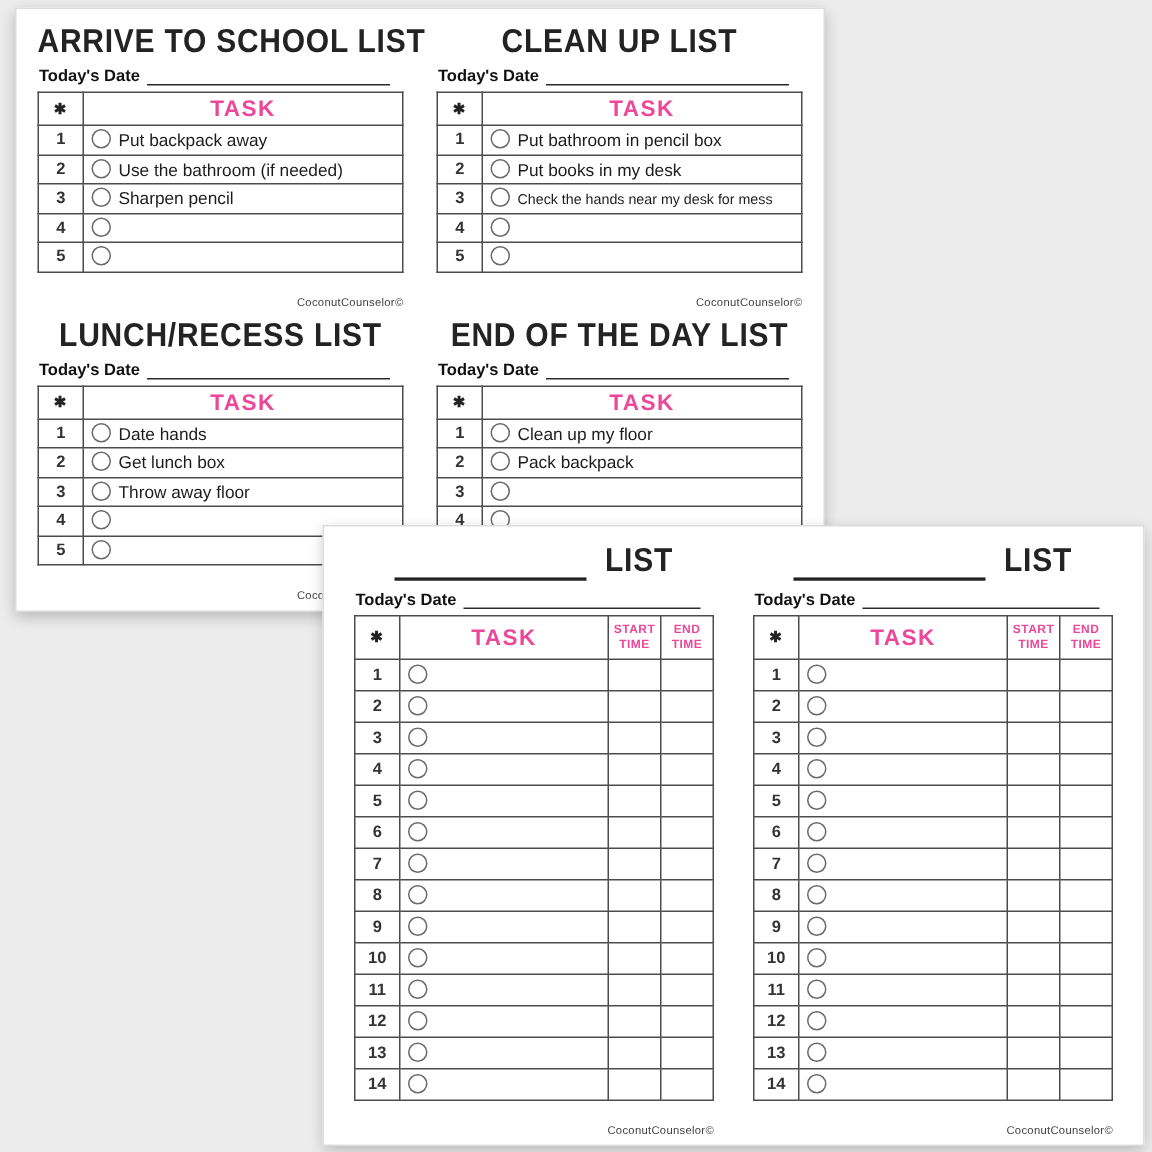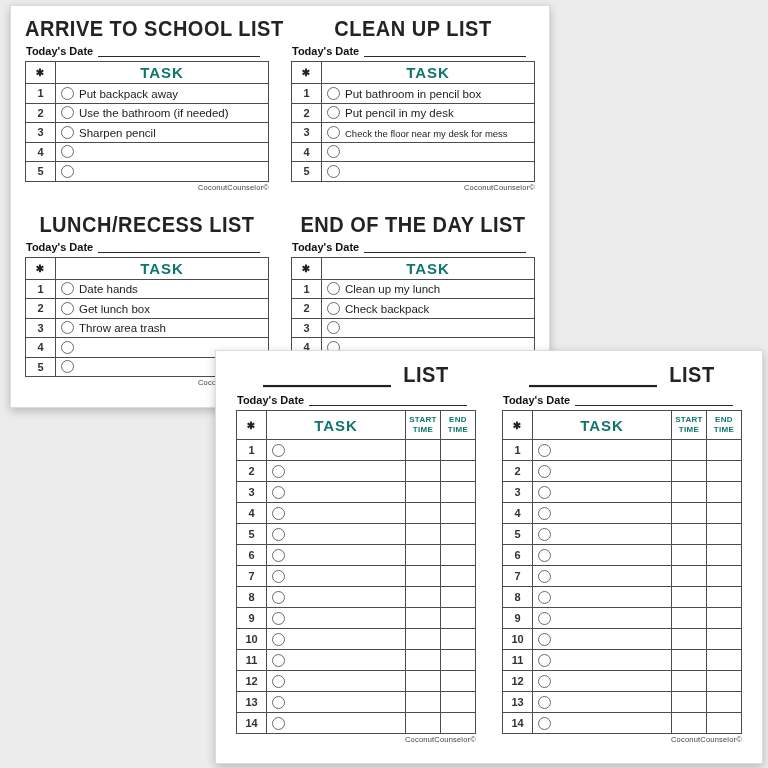--- a/index.html
+++ b/index.html
@@ -88,21 +88,21 @@
     border: 1.6px solid #4c4c4c;
     box-sizing: border-box;
     overflow: hidden;
   }
   th.num-col { width: 30px; font-size: 10px; color: #222; }
   thead th {
     height: 22px;
     font-size: 15px;
     font-weight: bold;
     letter-spacing: 1px;
-    color: #0f766e;
+    color: #ec4899;
   }
   .timed thead th { height: 29px; }
   th.time-col { width: 35px; }
   th.time-col span {
     display: block;
     font-size: 8px;
     line-height: 1.2;
     letter-spacing: 0.3px;
   }
   tbody td { height: 19.5px; background: #fff; }
@@ -128,21 +128,21 @@
     border: 1.3px solid #6a6a6a;
     border-radius: 50%;
     margin-right: 5px;
     vertical-align: -2px;
     background: #ffffff;
   }
   .credit {
     text-align: right;
     font-size: 7.5px;
     color: #3f3f3f;
-    margin-top: 1px;
+    margin-top: 15px;
     letter-spacing: 0.2px;
   }
 </style>
 </head>
 <body>
 
 <div class="canvas">
 
   <div class="page page1">
 
@@ -198,25 +198,25 @@
           <th class="task-col">TASK</th>
         </tr>
           </thead>
         <tbody>
             <tr>
               <td class="num">1</td>
               <td class="task"><span class="circle"></span><span class="task-text">Put bathroom in pencil box</span></td>
             </tr>
             <tr>
               <td class="num">2</td>
-              <td class="task"><span class="circle"></span><span class="task-text">Put pencil in my desk</span></td>
+              <td class="task"><span class="circle"></span><span class="task-text">Put books in my desk</span></td>
             </tr>
             <tr>
               <td class="num">3</td>
-              <td class="task"><span class="circle"></span><span class="task-text small">Check the floor near my desk for mess</span></td>
+              <td class="task"><span class="circle"></span><span class="task-text small">Check the hands near my desk for mess</span></td>
             </tr>
             <tr>
               <td class="num">4</td>
               <td class="task"><span class="circle"></span><span class="task-text"></span></td>
             </tr>
             <tr>
               <td class="num">5</td>
               <td class="task"><span class="circle"></span><span class="task-text"></span></td>
             </tr>
           </tbody>
@@ -241,21 +241,21 @@
             <tr>
               <td class="num">1</td>
               <td class="task"><span class="circle"></span><span class="task-text">Date hands</span></td>
             </tr>
             <tr>
               <td class="num">2</td>
               <td class="task"><span class="circle"></span><span class="task-text">Get lunch box</span></td>
             </tr>
             <tr>
               <td class="num">3</td>
-              <td class="task"><span class="circle"></span><span class="task-text">Throw area trash</span></td>
+              <td class="task"><span class="circle"></span><span class="task-text">Throw away floor</span></td>
             </tr>
             <tr>
               <td class="num">4</td>
               <td class="task"><span class="circle"></span><span class="task-text"></span></td>
             </tr>
             <tr>
               <td class="num">5</td>
               <td class="task"><span class="circle"></span><span class="task-text"></span></td>
             </tr>
           </tbody>
@@ -272,25 +272,25 @@
       <table class="task-table">
         <thead>
             <tr>
           <th class="num-col">✱</th>
           <th class="task-col">TASK</th>
         </tr>
           </thead>
         <tbody>
             <tr>
               <td class="num">1</td>
-              <td class="task"><span class="circle"></span><span class="task-text">Clean up my lunch</span></td>
+              <td class="task"><span class="circle"></span><span class="task-text">Clean up my floor</span></td>
             </tr>
             <tr>
               <td class="num">2</td>
-              <td class="task"><span class="circle"></span><span class="task-text">Check backpack</span></td>
+              <td class="task"><span class="circle"></span><span class="task-text">Pack backpack</span></td>
             </tr>
             <tr>
               <td class="num">3</td>
               <td class="task"><span class="circle"></span><span class="task-text"></span></td>
             </tr>
             <tr>
               <td class="num">4</td>
               <td class="task"><span class="circle"></span><span class="task-text"></span></td>
             </tr>
             <tr>

